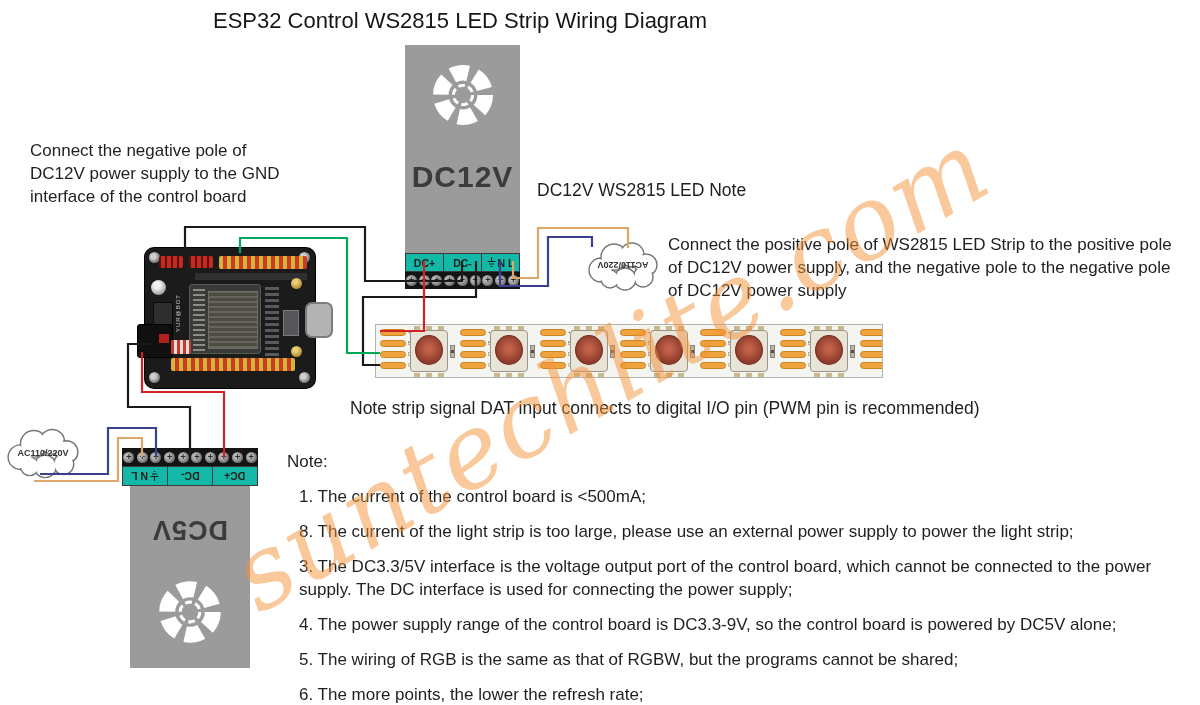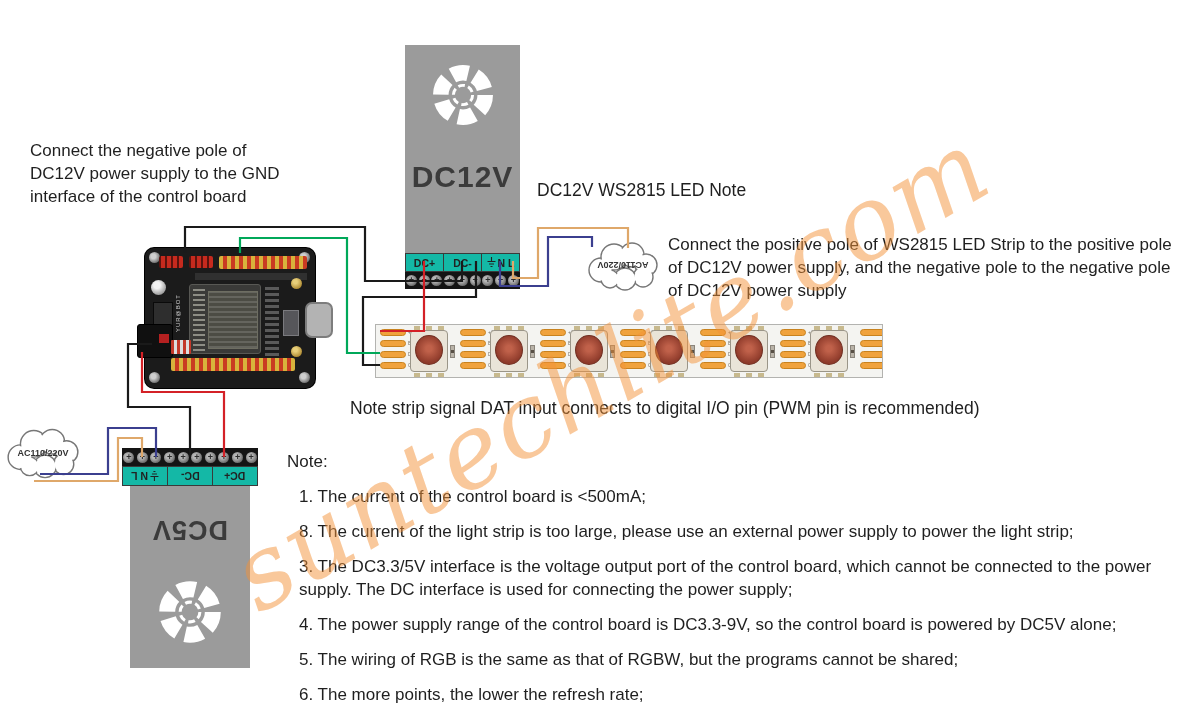--- a/index.html
+++ b/index.html
@@ -73,20 +73,21 @@
   #wires-svg{position:absolute;left:0;top:0;pointer-events:none;}
   .watermark{left:180px;top:110px;width:860px;height:520px;display:flex;align-items:center;justify-content:center;
              transform:rotate(-30deg);font-family:"DejaVu Serif","Liberation Serif",serif;font-style:italic;
              font-size:102px;letter-spacing:2px;pointer-events:none;white-space:nowrap;}
 </style>
 </head>
 <body>
 
 <div id="canvas">
 
+  <div class="abs title">ESP32 Control WS2815 LED Strip Wiring Diagram</div>
 
   <div class="abs" style="left:405px;top:45px;width:115px;">
     <div class="psu-body" style="position:relative;width:115px;height:208px;">
       <svg class="fan abs" style="left:21px;top:13px;" width="74" height="74" viewBox="0 0 100 100">
         <circle cx="50" cy="50" r="30" fill="none" stroke="#ffffff" stroke-width="21" stroke-dasharray="22 9.4"></circle>
         <circle cx="50" cy="50" r="13" fill="none" stroke="#ffffff" stroke-width="4" stroke-dasharray="9 4.6"></circle>
       </svg>
       <div class="abs psu-label" style="top:115px;font-size:30px;">DC12V</div>
     </div>
     <div class="term-labels" style="width:115px;height:19px;">

